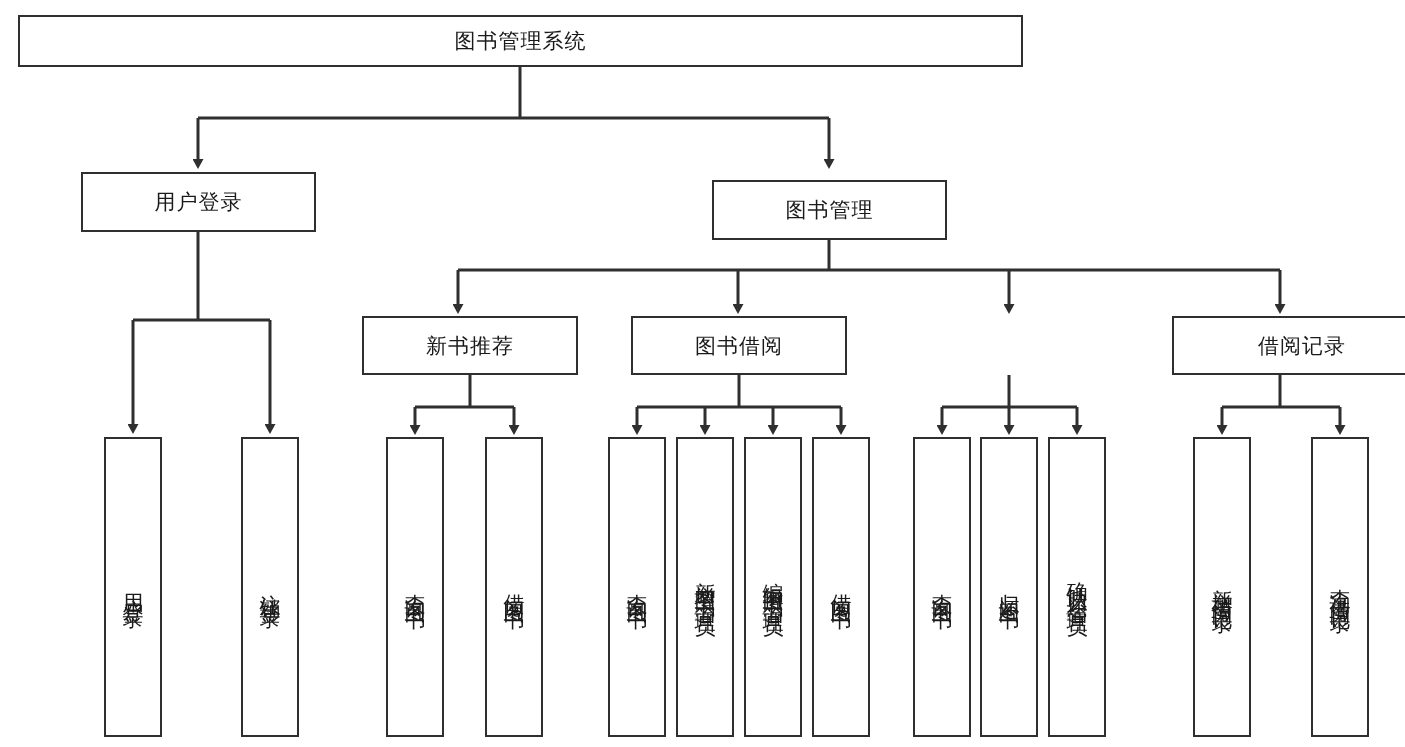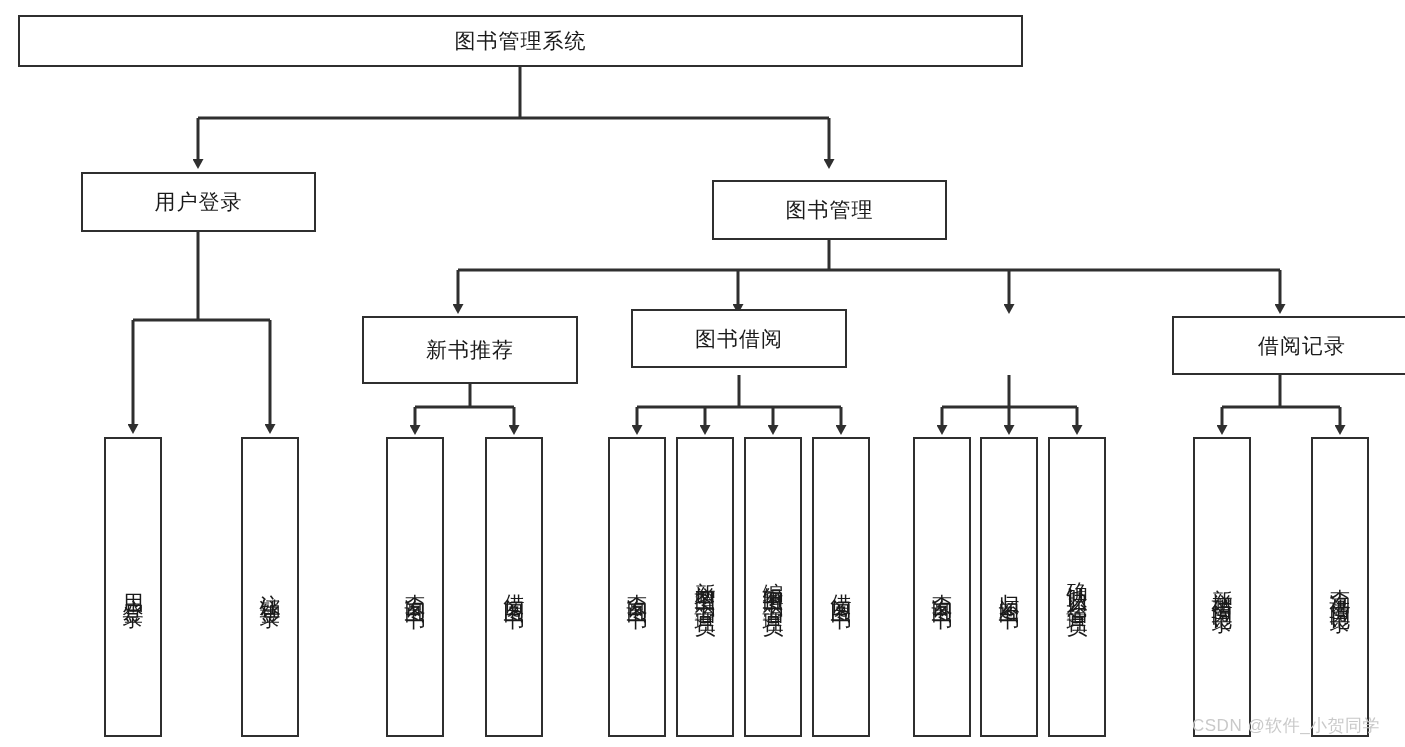--- a/index.html
+++ b/index.html
@@ -116,24 +116,24 @@
     <span>图书管理系统</span>
   </div>
 
   <div class="node node-h" style="left:81px; top:172px; width:235px; height:60px;">
     <span>用户登录</span>
   </div>
   <div class="node node-h" style="left:712px; top:172px; width:235px; height:60px;margin-top:8px;">
     <span>图书管理</span>
   </div>
 
-  <div class="node node-h" style="left:362px; top:316px; width:216px; height:68px;">
+  <div class="node node-h" style="left:362px; top:316px; width:216px; height:59px;">
     <span>新书推荐</span>
   </div>
-  <div class="node node-h" style="left:631px; top:309px; width:216px; height:59px;">
+  <div class="node node-h" style="left:631px; top:316px; width:216px; height:59px;">
     <span>图书借阅</span>
   </div>
   <div class="node node-h" style="left:1172px; top:316px; width:260px; height:59px;">
     <span>借阅记录</span>
   </div>
 
   <div class="node node-v" style="left:104px; top:437px; width:58px; height:300px;">
     <span class="vtext">用户登录</span>
   </div>
   <div class="node node-v" style="left:241px; top:437px; width:58px; height:300px;">
@@ -170,15 +170,14 @@
     <span class="vtext">确认归还（管理员）</span>
   </div>
 
   <div class="node node-v" style="left:1193px; top:437px; width:58px; height:300px;">
     <span class="vtext">新增借阅记录</span>
   </div>
   <div class="node node-v" style="left:1311px; top:437px; width:58px; height:300px;">
     <span class="vtext">查询借阅记录</span>
   </div>
 
-  <div class="watermark" style="left:1192px; top:714px;">CSDN @软件_小贺同学</div>
 
 </div>
 
 </body></html>

